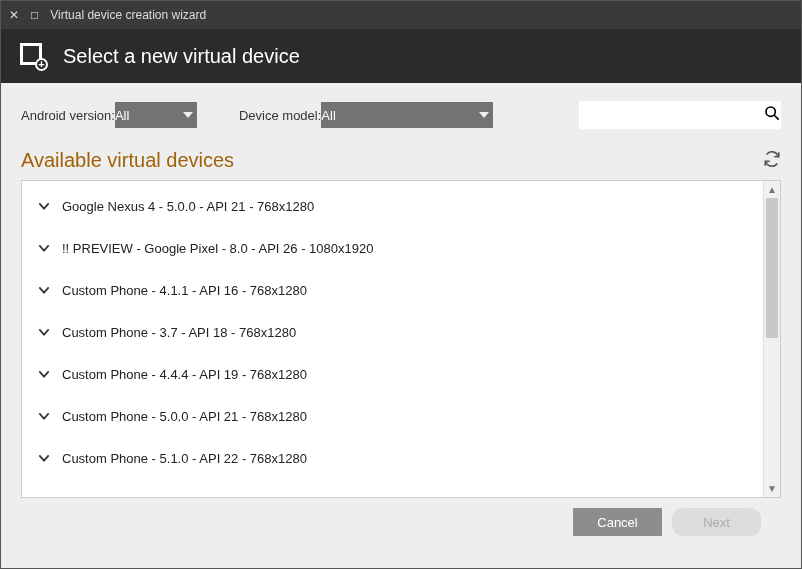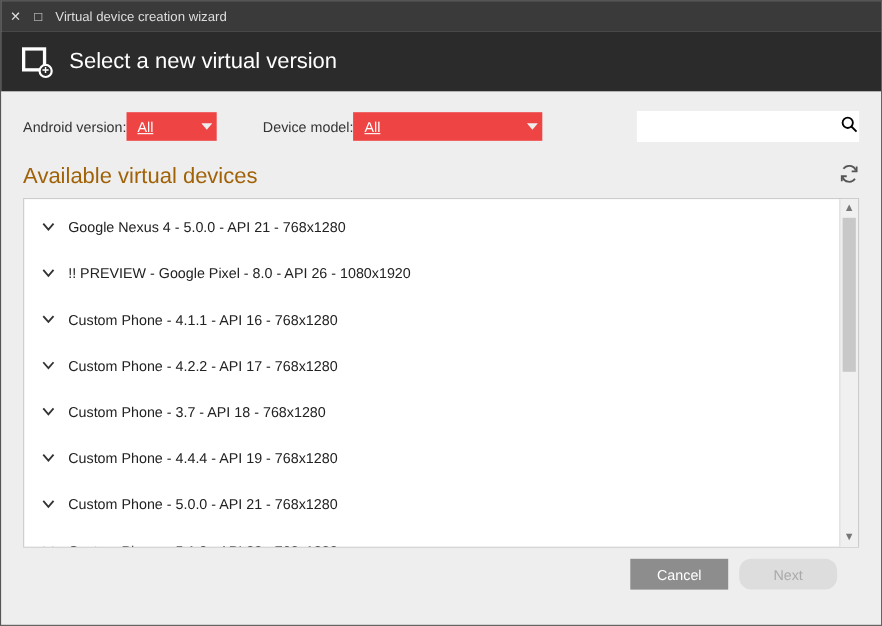--- a/index.html
+++ b/index.html
@@ -7,21 +7,21 @@
   .titlebar { height: 28px; background: #3a3a3a; color: #ddd; display: flex; align-items: center; font-size: 12px; padding: 0 8px; gap: 12px; }
   .titlebar .tb-btn { color: #ddd; cursor: pointer; font-size: 12px; }
   .header { height: 54px; background: #2b2b2b; display: flex; align-items: center; padding: 0 18px; }
   .logo { width: 28px; height: 28px; position: relative; margin-right: 16px; }
   .logo .rect { position:absolute; left:1px; top:1px; width:22px; height:22px; border:3px solid #fff; }
   .logo .plus { position:absolute; right:-1px; bottom:-1px; width:13px; height:13px; border-radius:50%; border:2px solid #fff; display:flex; align-items:center; justify-content:center; color:#fff; font-size:11px; font-weight:bold; line-height:1; background:#2b2b2b; }
   .header-title { color: #fff; font-size: 20px; }
   .content { padding: 18px 20px 10px 20px; }
   .filters { display: flex; align-items: center; }
   .label { font-size: 13px; color: #333; }
-  .select { height: 26px; background: #ef4444; color: #fff; border: none; display: flex; align-items: center; justify-content: space-between; font-size: 13px; padding-left: 10px; position: relative; cursor: pointer; text-decoration: underline; }
+  .select { height: 26px; background: #737373; color: #fff; border: none; display: flex; align-items: center; justify-content: space-between; font-size: 13px; padding-left: 0; position: relative; cursor: pointer; }
   .select.av { width: 82px; margin-right: 42px; }
   .select.dm { width: 172px; }
   .select .sel-chevron { width: 18px; height: 100%; display:flex; align-items:center; justify-content:center; }
   .select .sel-chevron svg { width:10px; height:10px; fill:#eee; }
   .spacer { flex: 1; }
   .search { width: 202px; height: 28px; background: #fff; border: 1px solid #fff; display: flex; align-items: center; padding: 0 8px; }
   .search input { flex:1; border:none; outline:none; font-size:13px; background:transparent; }
   .search svg { width:16px; height:16px; }
   .list-header { display:flex; align-items:center; justify-content:space-between; margin-top: 20px; }
   .list-title { font-size: 20px; color:#a16207; }
@@ -47,21 +47,21 @@
   <span class="tb-btn">✕</span>
   <span class="tb-btn">□</span>
   <span>Virtual device creation wizard</span>
 </div>
 
 <div class="header">
   <div class="logo">
     <div class="rect"></div>
     <div class="plus">+</div>
   </div>
-  <div class="header-title">Select a new virtual version</div>
+  <div class="header-title">Select a new virtual device</div>
 </div>
 
 <div class="content">
   <div class="filters">
     <span class="label">Android version:</span>
     <div class="select av">
       <span>All</span>
       <span class="sel-chevron">
           <svg viewBox="0 0 10 10">
             <path d="M0 2 L5 8 L10 2 Z"></path>
@@ -126,28 +126,20 @@
             </svg>
           </span>
           <span class="rlabel">Custom Phone - 4.1.1 - API 16 - 768x1280</span>
         </div>
         <div class="row">
           <span class="chev">
             <svg viewBox="0 0 24 24">
               <polyline points="5 8 12 16 19 8"></polyline>
             </svg>
           </span>
-          <span class="rlabel">Custom Phone - 4.2.2 - API 17 - 768x1280</span>
-        </div>
-        <div class="row">
-          <span class="chev">
-            <svg viewBox="0 0 24 24">
-              <polyline points="5 8 12 16 19 8"></polyline>
-            </svg>
-          </span>
           <span class="rlabel">Custom Phone - 3.7 - API 18 - 768x1280</span>
         </div>
         <div class="row">
           <span class="chev">
             <svg viewBox="0 0 24 24">
               <polyline points="5 8 12 16 19 8"></polyline>
             </svg>
           </span>
           <span class="rlabel">Custom Phone - 4.4.4 - API 19 - 768x1280</span>
         </div>

